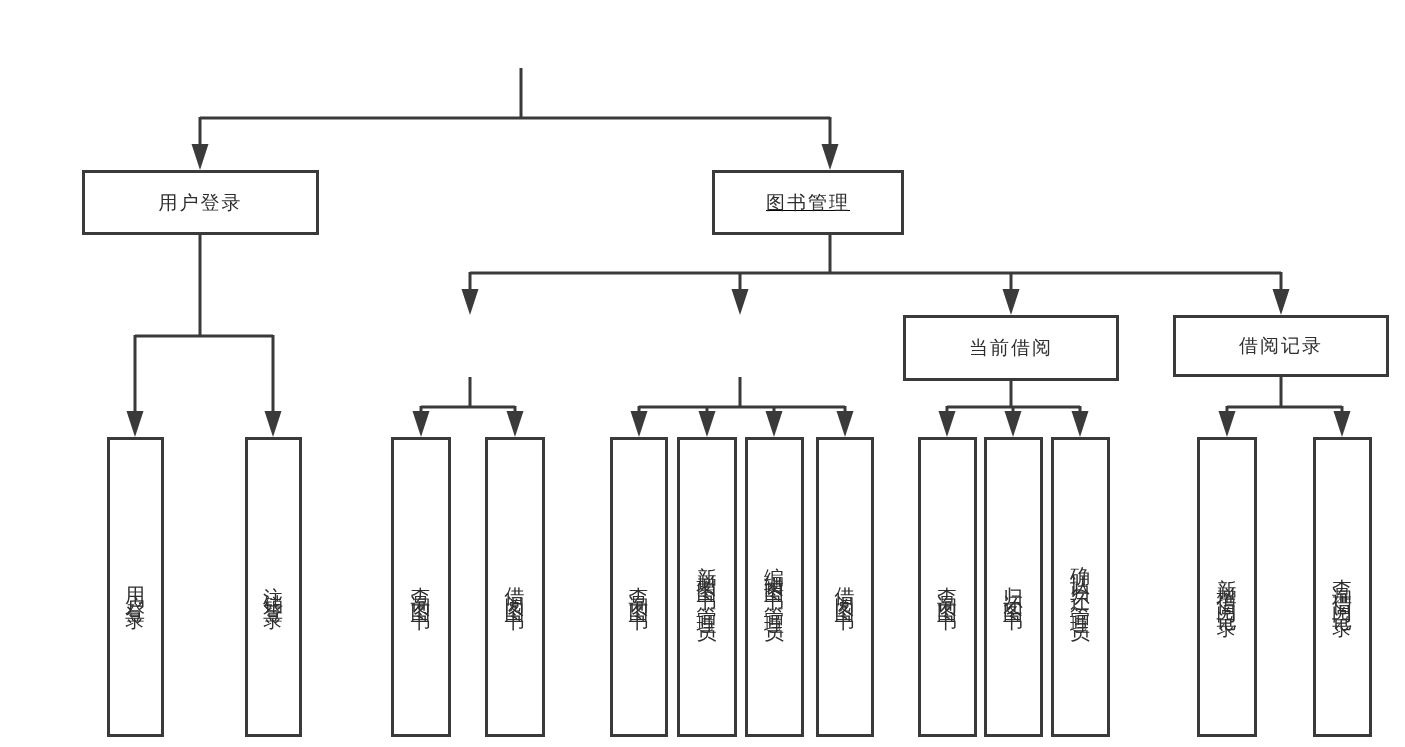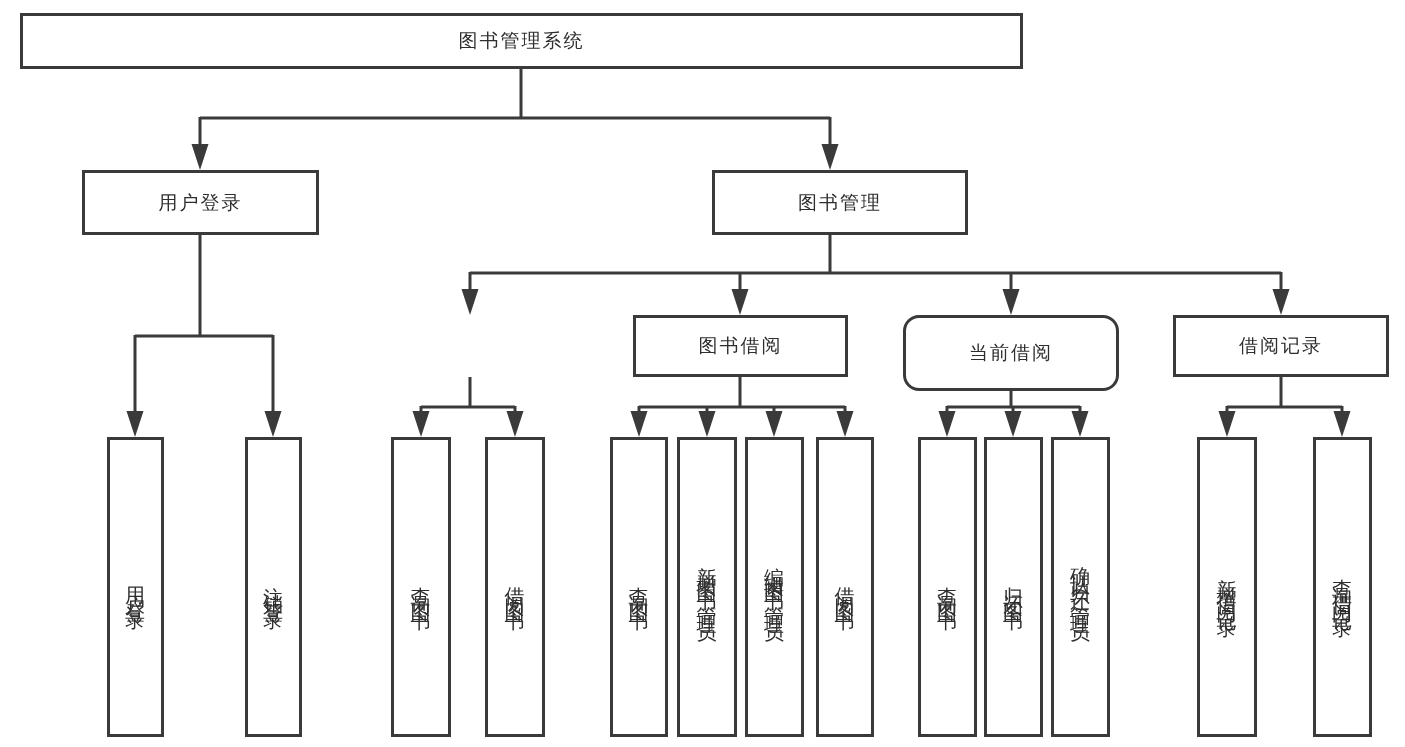--- a/index.html
+++ b/index.html
@@ -41,24 +41,24 @@
     writing-mode: vertical-rl;
     text-orientation: mixed;
     font-size: 20px;
     letter-spacing: 8px;
     line-height: 1;
     color: #2e2e2e;
   }
   
   .n-root     { left: 20px;   top: 13px;  width: 1003px; height: 56px; }
   .n-l1a      { left: 82px;   top: 170px; width: 237px;  height: 65px; }
-  .n-l1b      { left: 712px;  top: 170px; width: 256px;  height: 65px; }
+  .n-l1b      { left: 712px;  top: 170px; width: 192px;  height: 65px; text-decoration: underline; }
   .n-l2a      { left: 363px;  top: 315px; width: 215px;  height: 62px; }
   .n-l2b      { left: 633px;  top: 315px; width: 215px;  height: 62px; }
-  .n-l2c      { left: 903px;  top: 315px; width: 216px;  height: 76px; border-radius: 16px; }
+  .n-l2c      { left: 903px;  top: 315px; width: 216px;  height: 66px; }
   .n-l2d      { left: 1173px; top: 315px; width: 216px;  height: 62px; }
   .leaf       { top: 437px; height: 300px; }
   .n-uu       { left: 107px;  width: 57px; }
   .n-ul       { left: 245px;  width: 57px; }
   .n-aq       { left: 391px;  width: 60px; }
   .n-ab       { left: 485px;  width: 60px; }
   .n-bq       { left: 610px;  width: 58px; }
   .n-ba       { left: 677px;  width: 60px; }
   .n-be       { left: 745px;  width: 59px; }
   .n-bb       { left: 816px;  width: 58px; }
@@ -117,34 +117,28 @@
       <polygon points="765.5,411 782.5,411 774,437"></polygon>
       <polygon points="836.5,411 853.5,411 845,437"></polygon>
       <polygon points="938.5,411 955.5,411 947,437"></polygon>
       <polygon points="1004.5,411 1021.5,411 1013,437"></polygon>
       <polygon points="1071.5,411 1088.5,411 1080,437"></polygon>
       <polygon points="1218.5,411 1235.5,411 1227,437"></polygon>
       <polygon points="1333.5,411 1350.5,411 1342,437"></polygon>
     </g>
   </svg>
 
-  <div class="box n-root">
-    <span class="hlabel">图书管理系统</span>
-  </div>
 
   <div class="box n-l1a">
     <span class="hlabel">用户登录</span>
   </div>
   <div class="box n-l1b">
     <span class="hlabel">图书管理</span>
   </div>
 
-  <div class="box n-l2b">
-    <span class="hlabel">图书借阅</span>
-  </div>
   <div class="box n-l2c">
     <span class="hlabel">当前借阅</span>
   </div>
   <div class="box n-l2d">
     <span class="hlabel">借阅记录</span>
   </div>
 
   <div class="box leaf n-uu">
     <span class="vlabel">用户登录</span>
   </div>

